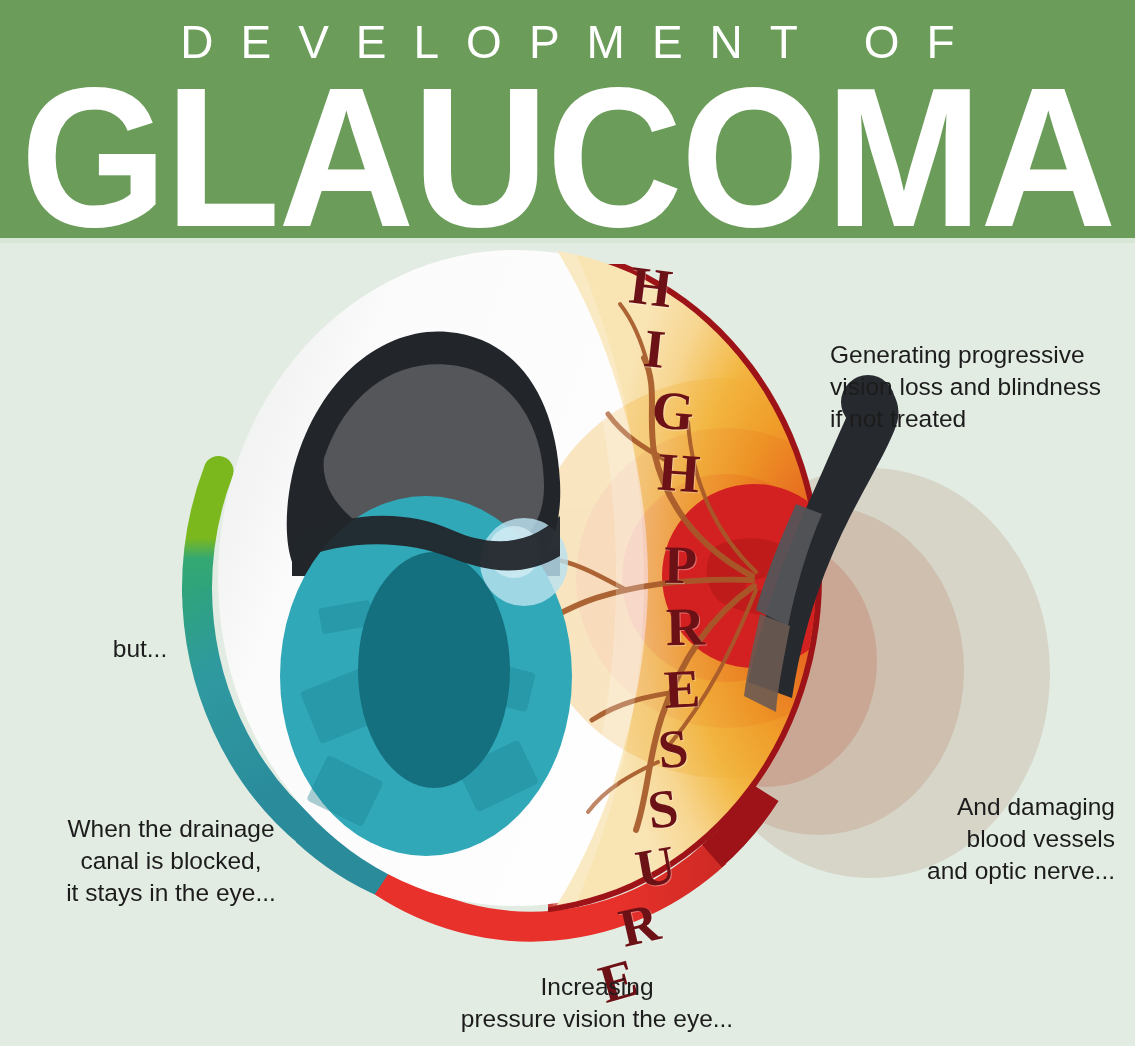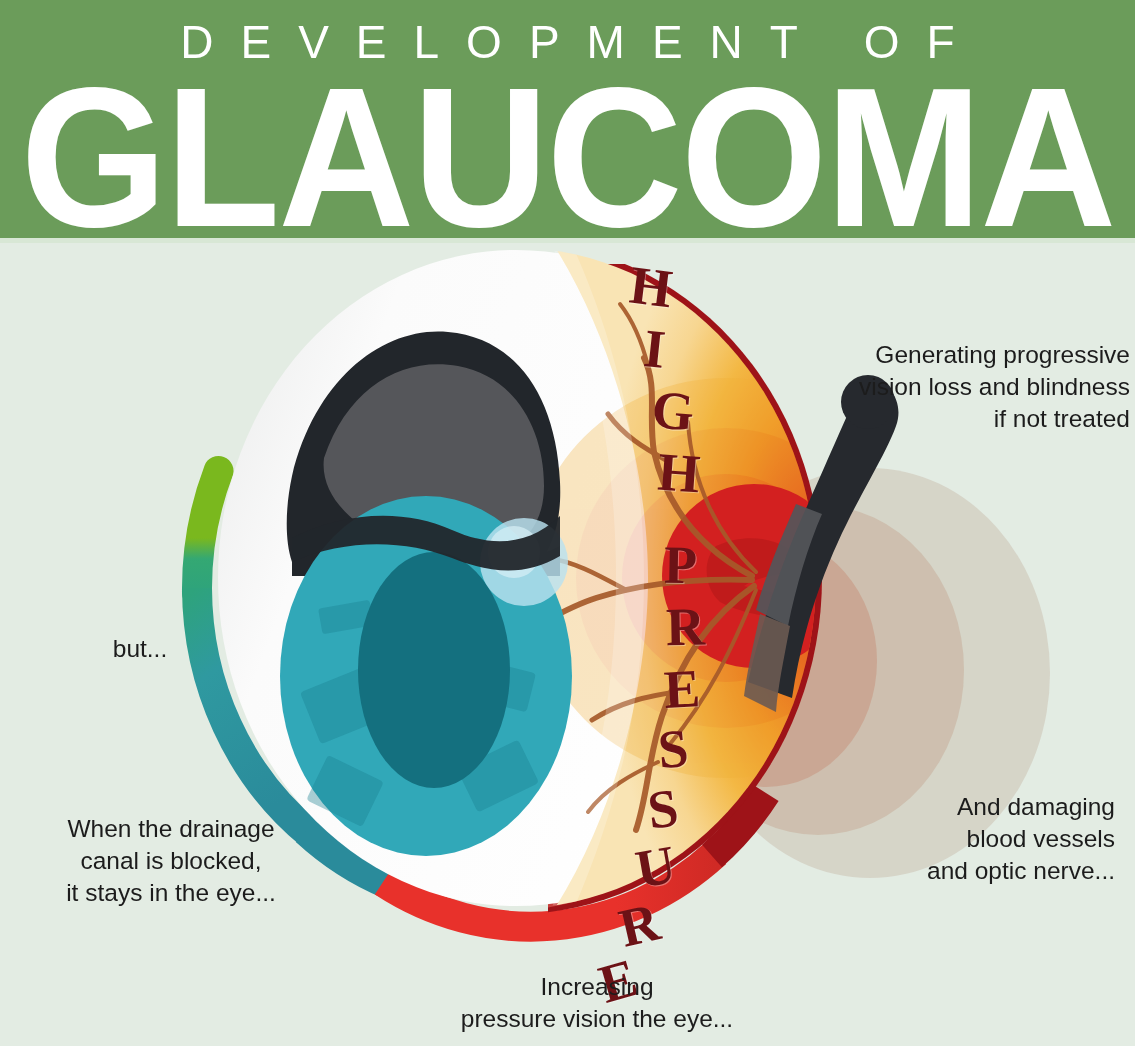--- a/index.html
+++ b/index.html
@@ -83,21 +83,21 @@
     color:#1c1c1c;
     font-family:"Liberation Sans", sans-serif;
     font-size:24.5px;
     line-height:32px;
     white-space:pre-line;
   }
   .lbl-normal{left:14px;top:130px;width:258px;text-align:center;}
   .lbl-but{left:60px;top:390px;width:160px;text-align:center;font-size:24.5px;}
   .lbl-blocked{left:26px;top:570px;width:290px;text-align:center;}
   .lbl-increasing{left:392px;top:728px;width:410px;text-align:center;}
-  .lbl-generating{left:830px;top:96px;width:300px;text-align:right;}
+  .lbl-generating{left:830px;top:96px;width:300px;text-align:left;}
   .lbl-damaging{left:855px;top:548px;width:260px;text-align:right;}
 </style>
 </head>
 <body>
 
 <div id="root">
 
   <div class="header">
     <div class="header-kicker">DEVELOPMENT OF</div>
     <div class="header-title">GLAUCOMA</div>

